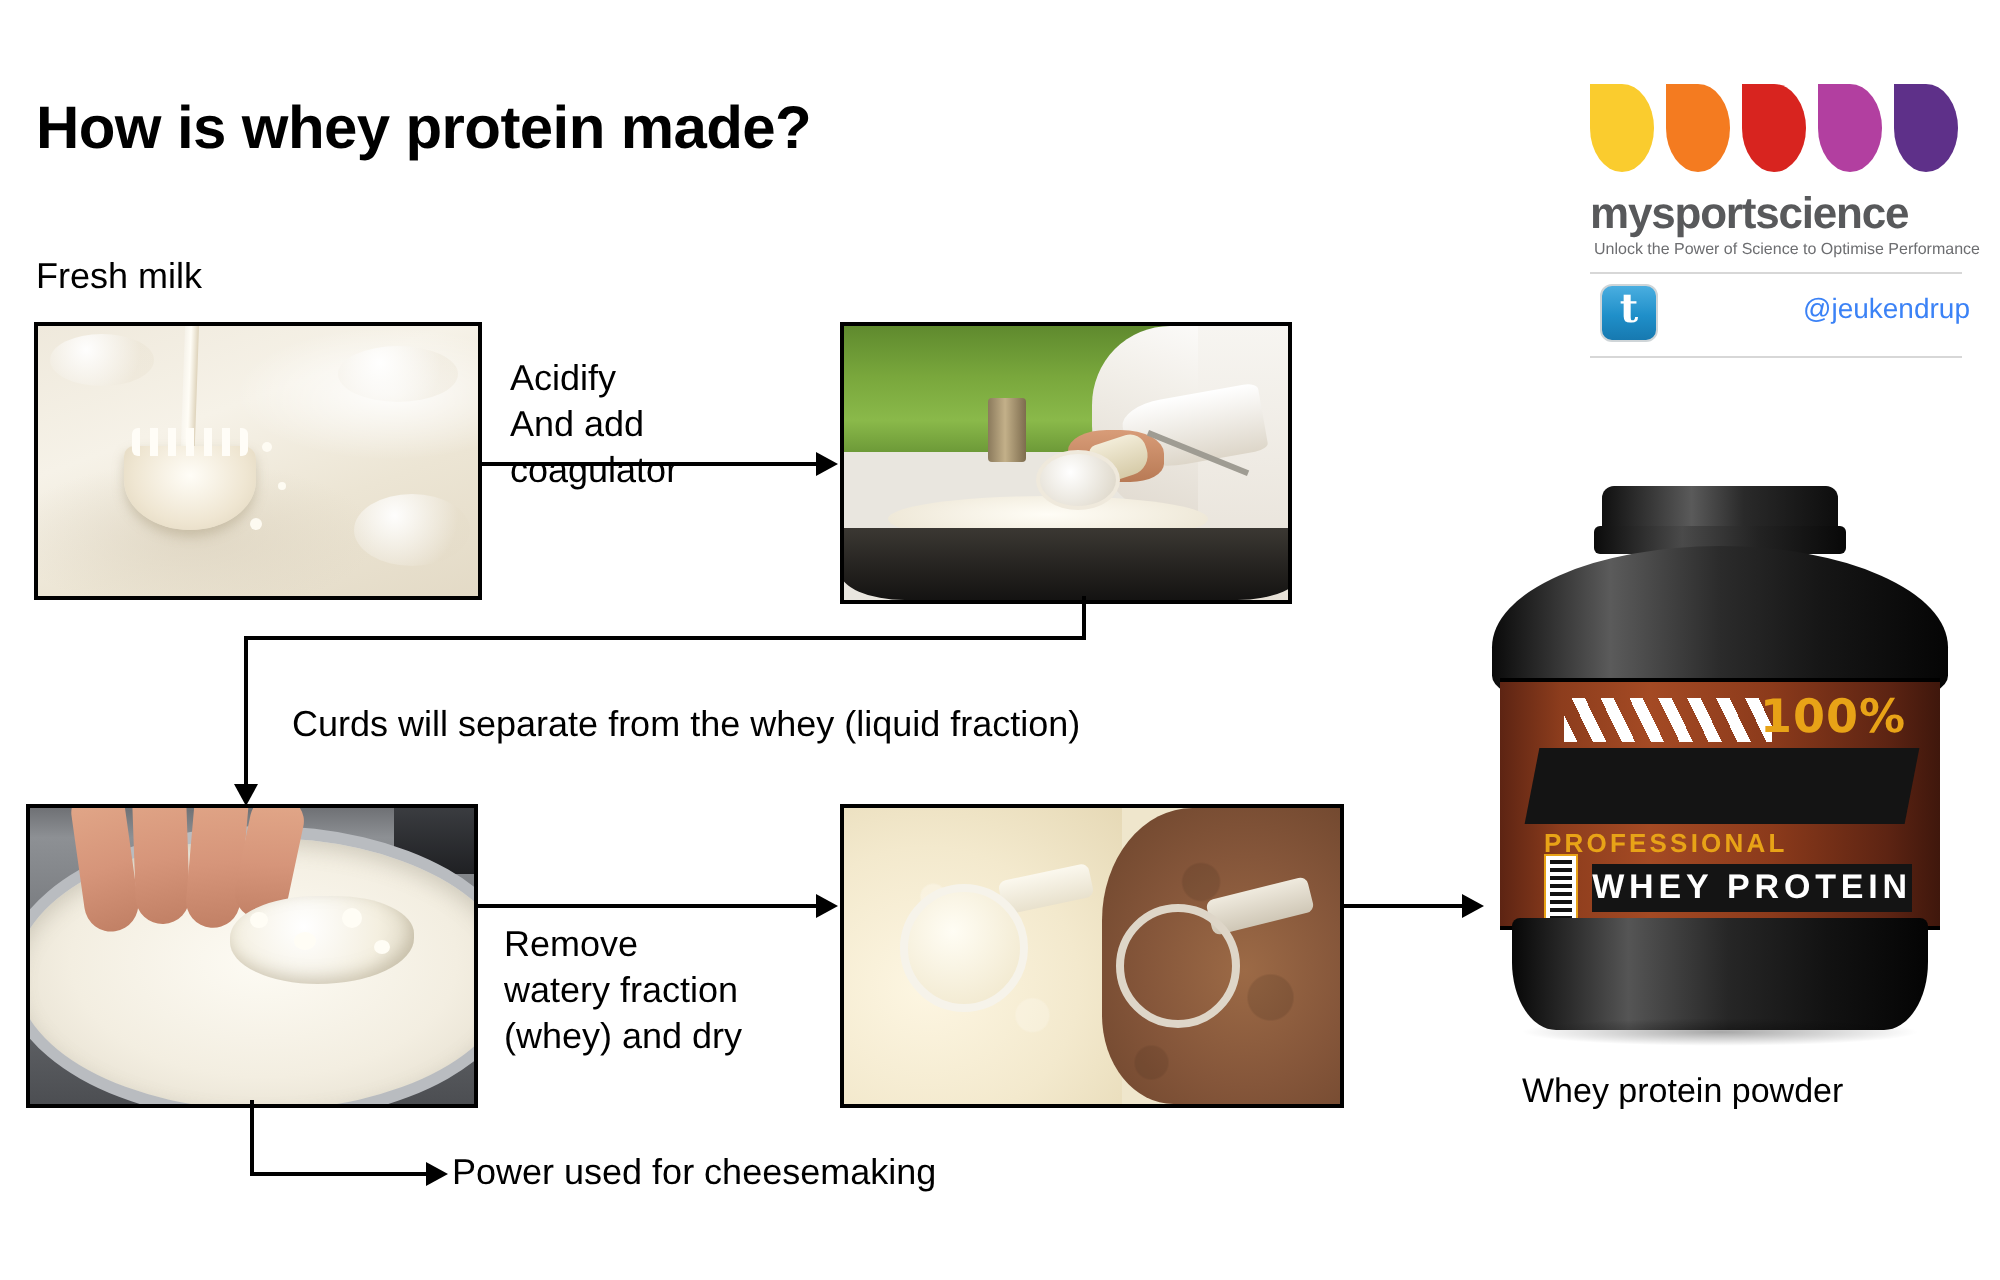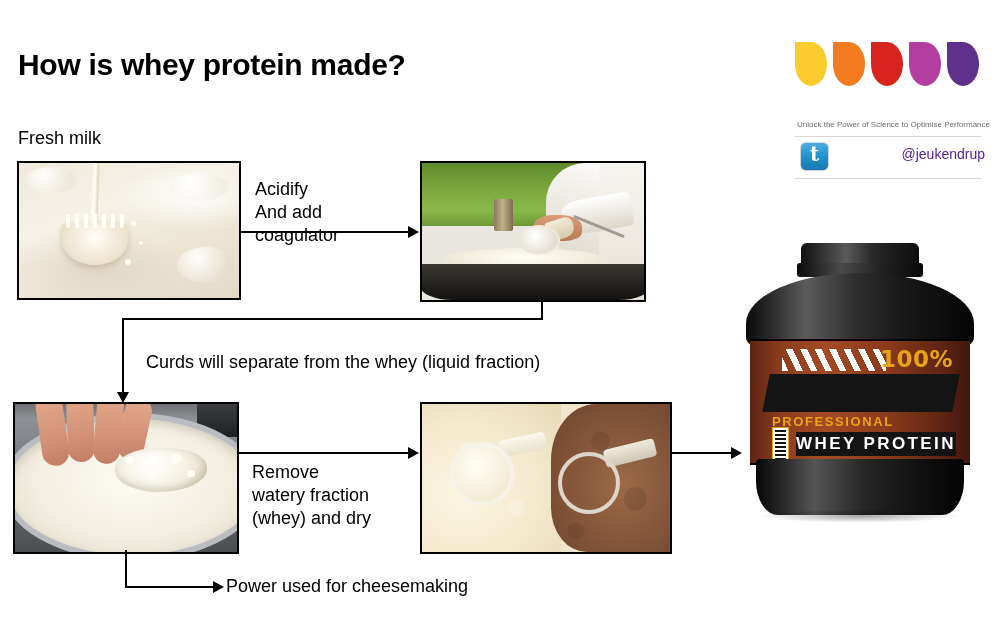--- a/index.html
+++ b/index.html
@@ -194,21 +194,21 @@
   .drop{width:32px;height:44px;border-radius:0 50% 50% 50%;}
   .brand{position:absolute;left:0;top:52px;font-size:22px;font-weight:bold;color:#58595B;
     letter-spacing:-0.6px;white-space:nowrap;}
   .tagline{position:absolute;left:2px;top:78px;font-size:8px;color:#6d6e71;white-space:nowrap;}
   .sep{position:absolute;left:0;width:186px;height:1px;background:#d7d7d7;}
   .tw-icon{position:absolute;left:5px;top:100px;width:27px;height:27px;border-radius:6px;
     background:linear-gradient(180deg,#4aaee0 0%,#1f8fc9 55%,#1779b0 100%);
     border:1px solid #cfd5d8;}
   .tw-icon span{position:absolute;left:0;top:-2px;width:27px;height:27px;line-height:27px;
     text-align:center;color:#fff;font-size:20px;font-weight:bold;font-family:"DejaVu Serif",serif;}
-  .handle{position:absolute;right:0;top:104px;font-size:14px;color:#4c1d95;}
+  .handle{position:absolute;right:0;top:104px;font-size:14px;color:#3b82f6;}
   .weburl{position:absolute;left:0;top:146px;font-size:14px;color:#222;}
 </style>
 </head>
 <body>
 
 <div class="stage">
 
   <div class="abs" id="page-title">How is whey protein made?</div>
 
   <div class="abs" id="fresh-milk-label">Fresh milk</div>
@@ -310,29 +310,31 @@
       <div class="professional">PROFESSIONAL</div>
       <div class="barcode">
           <i></i>
         </div>
       <div class="whey-band"></div>
       <div class="whey-word">WHEY PROTEIN</div>
     </div>
     <div class="tub-base"></div>
     <div class="tub-shadow"></div>
   </div>
+  <div class="abs" id="tub-caption">Whey protein powder</div>
 
   <div class="abs" id="logo-panel">
     <div class="drops">
       <div class="drop" style="background:#FACC2E;"></div>
       <div class="drop" style="background:#F47B20;"></div>
       <div class="drop" style="background:#D8241F;"></div>
       <div class="drop" style="background:#B23FA0;"></div>
       <div class="drop" style="background:#5E3089;"></div>
     </div>
+    <div class="brand">mysportscience</div>
     <div class="tagline">Unlock the Power of Science to Optimise Performance</div>
     <div class="sep" style="top:94px;"></div>
     <div class="tw-icon">
         <span>t</span>
       </div>
     <div class="handle">@jeukendrup</div>
     <div class="sep" style="top:136px;"></div>
   </div>
 
 </div>

